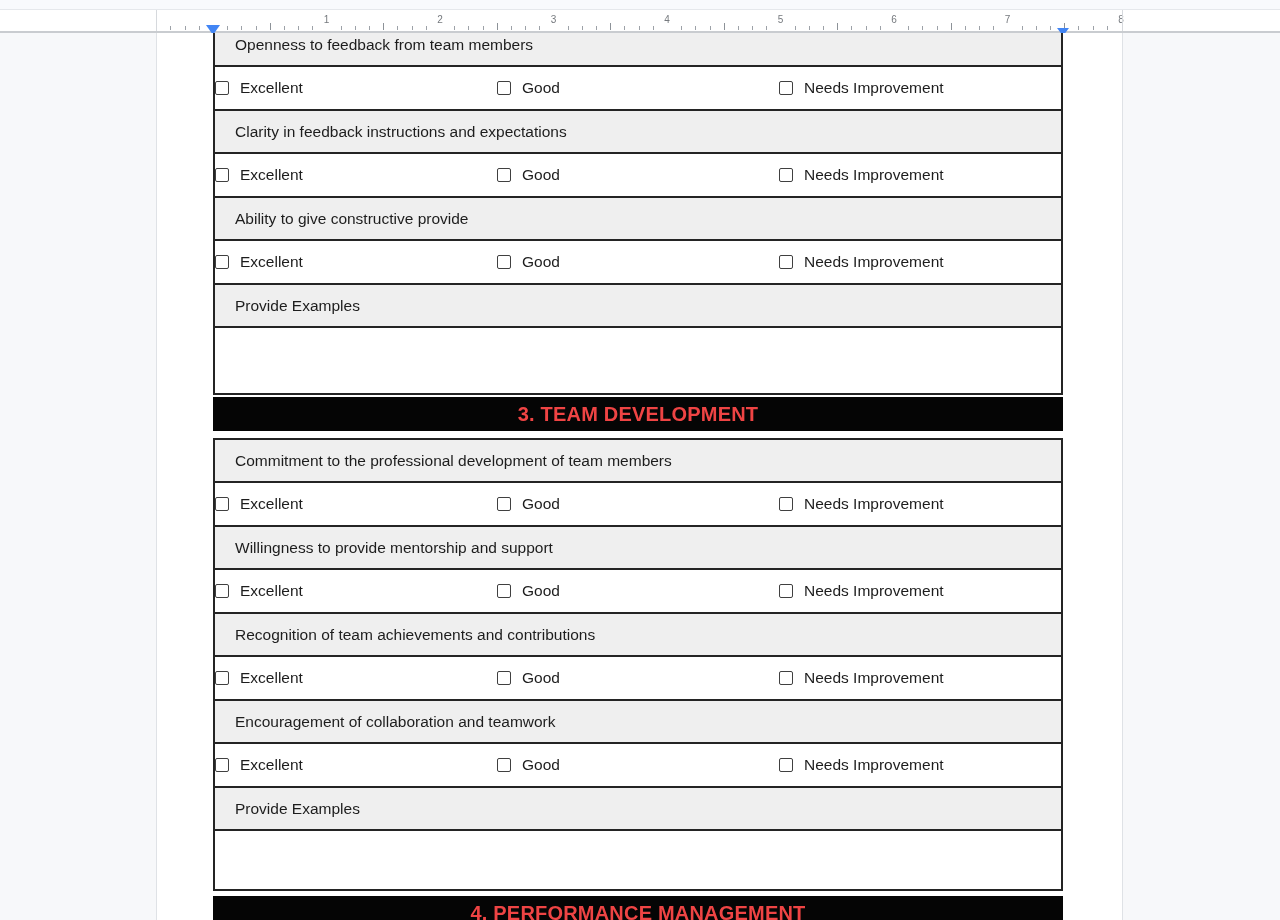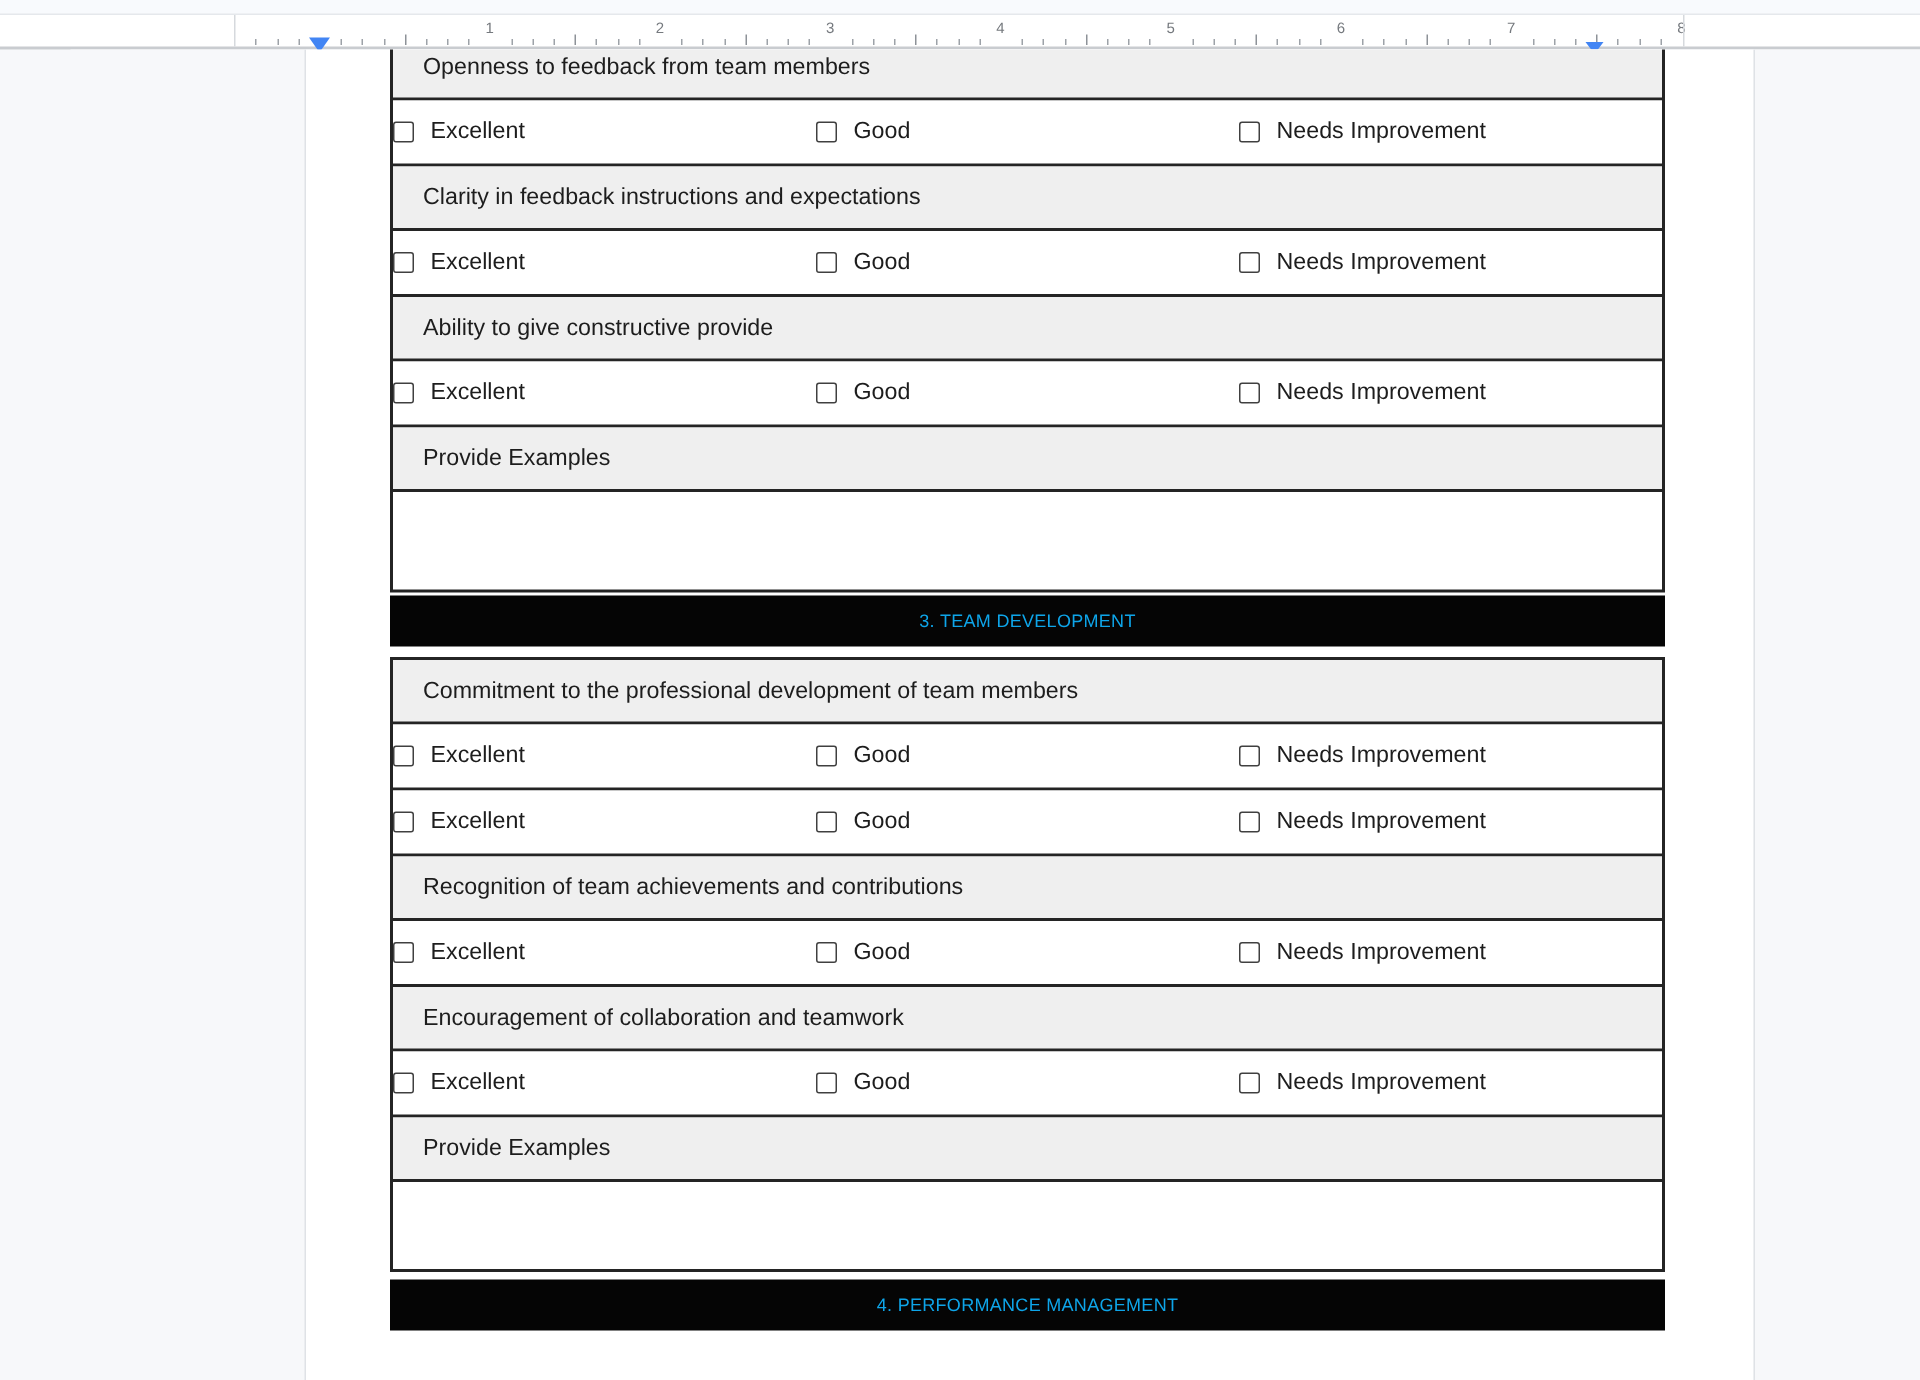--- a/index.html
+++ b/index.html
@@ -37,21 +37,21 @@
   }
   .indent-marker.right{
     left:1057px;top:18px;
     border-left:6px solid transparent;border-right:6px solid transparent;
     border-top:8px solid #4285f4;
   }
 
   
   .canvas{
     position:absolute;top:33px;left:0;right:0;bottom:0;
-    background:#f7f8fa;overflow:hidden;margin-left:47px;
+    background:#f7f8fa;overflow:hidden;
   }
   .page{
     position:absolute;left:157px;top:0;width:965px;height:100%;
     background:#ffffff;
   }
   .page-guide{position:absolute;top:0;bottom:0;width:1px;background:#dfe2e6;}
   .page-guide.left{left:156px;}
   .page-guide.right{left:1122px;}
 
   .doc-body{position:absolute;left:56px;top:-11px;width:850px;}
@@ -80,21 +80,21 @@
   .row.blank.blank-0{height:67px;}
   .row.blank.blank-1{height:60px;}
 
   .section-bar{
     height:34px;background:#050505;
     display:flex;align-items:center;justify-content:center;
   }
   .section-bar.section-0{margin-top:2px;margin-bottom:7px;}
   .section-bar.section-1{margin-top:5px;}
   .section-title{
-    color:#0ea5e9;font-weight:400;font-size:12px;letter-spacing:.2px;
+    color:#ef4444;font-weight:700;font-size:20px;letter-spacing:.2px;
   }
 </style>
 </head>
 <body>
 
 <div class="top-strip"></div>
 
 <div class="ruler">
   <div class="ruler-ticks">
       <div class="tick" style="left: 170.438px;"></div>
@@ -245,20 +245,23 @@
             </div>
             <div class="opt-cell">
               <span class="checkbox"></span>
               <span class="opt-label">Good</span>
             </div>
             <div class="opt-cell">
               <span class="checkbox"></span>
               <span class="opt-label">Needs Improvement</span>
             </div>
           </div>
+          <div class="row question">
+            <span class="q-text">Willingness to provide mentorship and support</span>
+          </div>
           <div class="row options">
             <div class="opt-cell">
               <span class="checkbox"></span>
               <span class="opt-label">Excellent</span>
             </div>
             <div class="opt-cell">
               <span class="checkbox"></span>
               <span class="opt-label">Good</span>
             </div>
             <div class="opt-cell">

